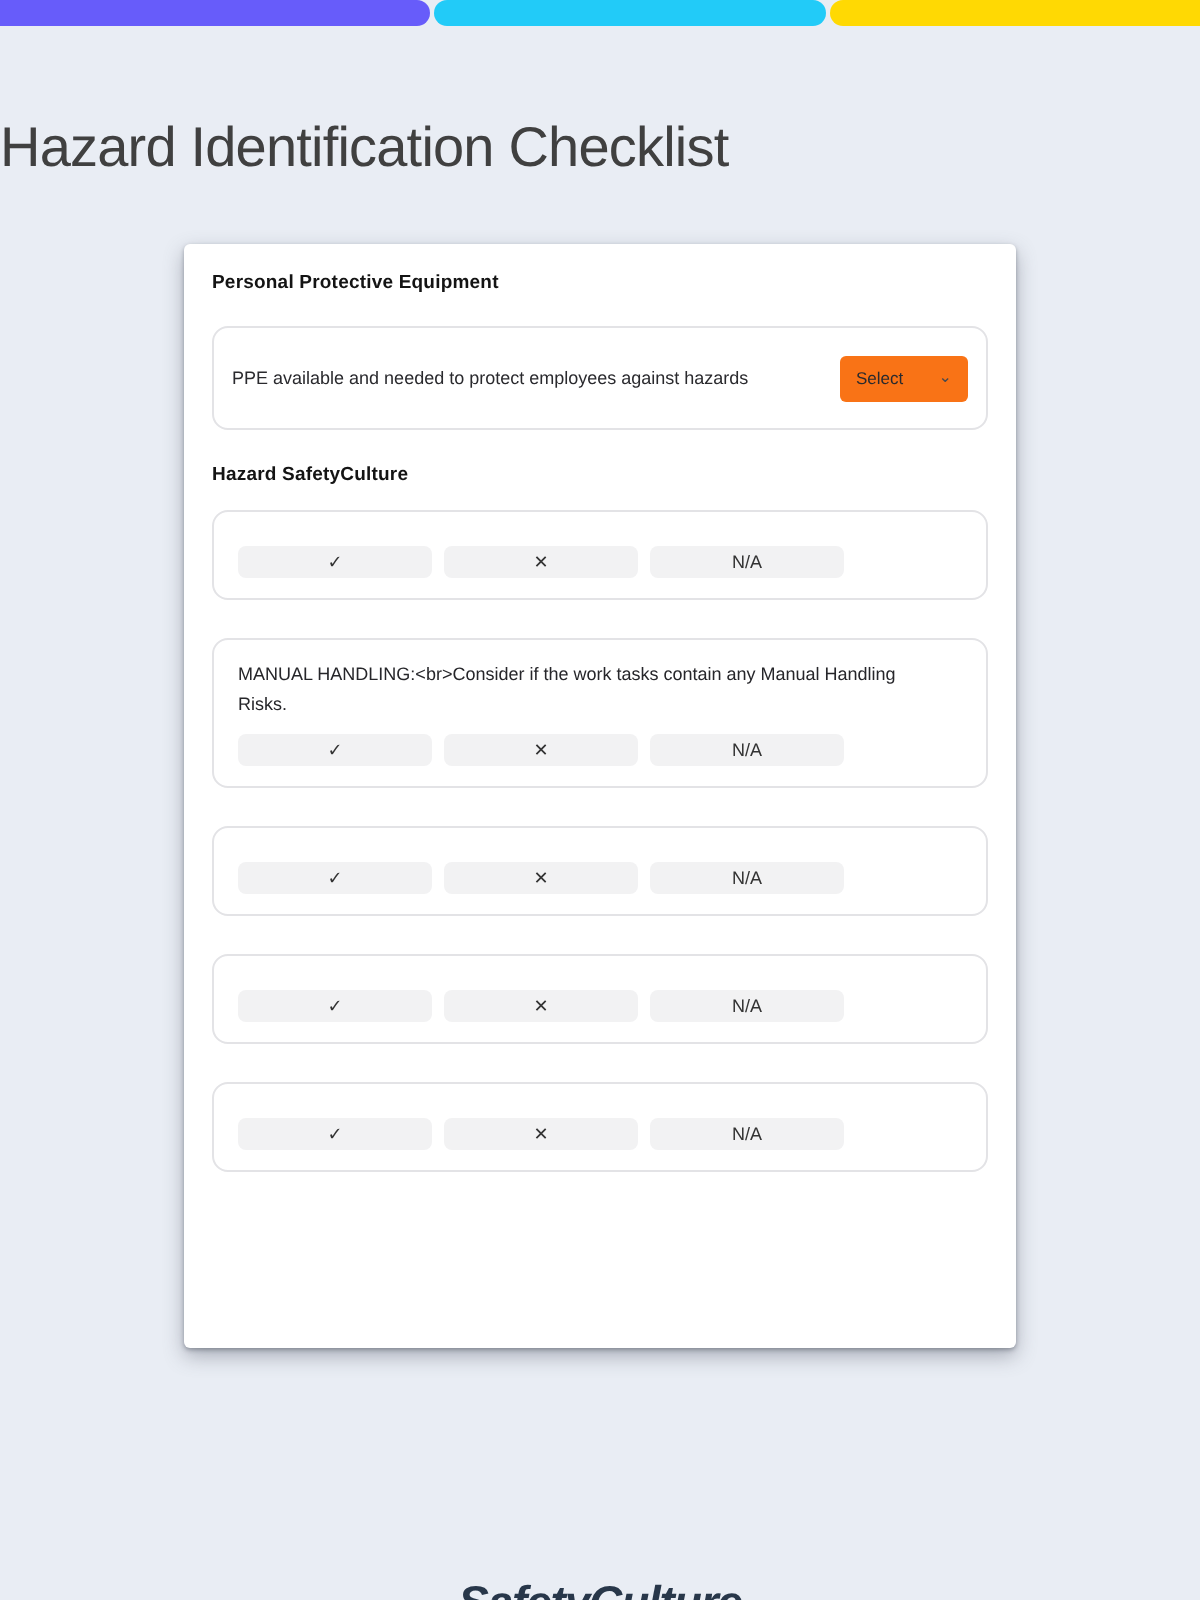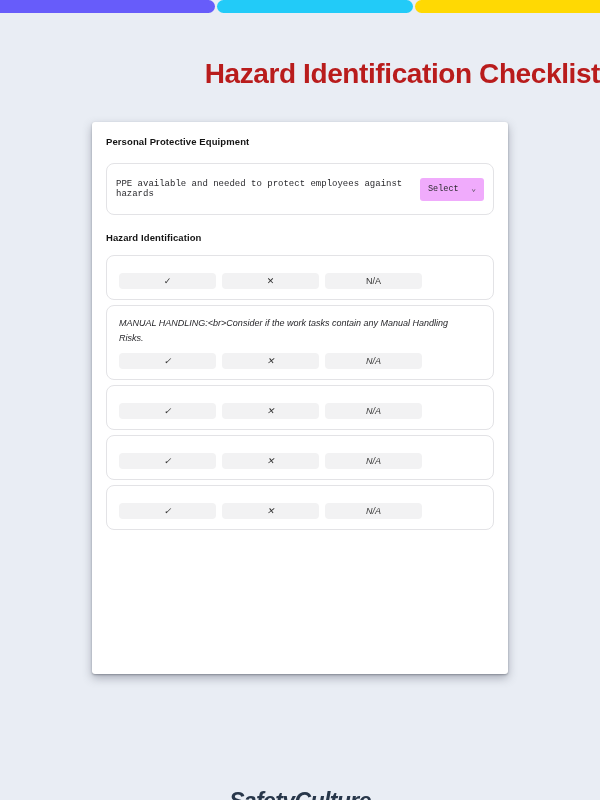--- a/index.html
+++ b/index.html
@@ -10,56 +10,56 @@
     -webkit-font-smoothing:antialiased;
   }
   
   .topbar-seg{position:absolute;top:0;height:13px;}
   .seg-purple{left:0;width:215px;background:#675CFA;border-radius:0 7px 7px 0;}
   .seg-cyan{left:217px;width:196px;background:#22CBF8;border-radius:7px;}
   .seg-yellow{left:415px;width:185px;background:#FFD903;border-radius:7px 0 0 7px;}
 
   h1.page-title{
     position:absolute;top:57px;left:0;width:600px;margin:0;
-    text-align:right;font-size:28px;line-height:34px;font-weight:bold;
-    letter-spacing:-0.4px;color:#b91c1c;
+    text-align:left;font-size:28px;line-height:34px;font-weight:normal;
+    letter-spacing:-0.4px;color:#404040;
   }
 
   .card{
     position:absolute;left:92px;top:122px;width:416px;height:552px;
     box-sizing:border-box;padding:14px;
     background:#FFFFFF;border-radius:3px;
     box-shadow:0 1px 2px rgba(40,45,60,0.35), 0 4px 10px rgba(90,95,110,0.45);
   }
   .section-heading{
     font-size:9.5px;font-weight:bold;color:#141414;letter-spacing:0.1px;
   }
   .qbox{
     border:1px solid #E3E3E6;border-radius:8px;background:#fff;box-sizing:border-box;
   }
   .select-row{
     margin-top:16px;height:52px;display:flex;align-items:center;
-    justify-content:space-between;padding:0 9px;font-family:Liberation Mono, monospace;
+    justify-content:space-between;padding:0 9px;
   }
   .q-label{font-size:9px;color:#2A2A2E;}
   .select{
-    background:#f0abfc;border-radius:3px;width:64px;height:23px;flex:none;
+    background:#f97316;border-radius:3px;width:64px;height:23px;flex:none;
     display:flex;align-items:center;justify-content:space-between;
     padding:0 8px;box-sizing:border-box;cursor:pointer;
   }
   .select-label{font-size:8.5px;color:#2A2A2E;}
   .select-chevron{font-size:8px;color:#4A4A4E;line-height:1;}
   .text-question{margin-top:7px;padding:11px 10px 12px;}
   .textbar{
     margin-top:7px;height:20px;background:#F5F5F6;border-radius:2px;width:100%;
   }
   .heading-2{margin-top:17px;}
   .items{margin-top:12px;}
   .item{padding:10px 12px;}
-  .item + .item{margin-top:5px;font-style:italic;}
+  .item + .item{margin-top:19px;}
   .question{
     font-size:9px;line-height:15px;color:#26262A;max-width:336px;min-height:30px;
   }
   .opts{display:flex;gap:6px;margin-top:7px;}
   .opt{
     width:97px;height:16px;flex:none;background:#F2F2F3;border-radius:4px;
     font-size:9px;line-height:16px;text-align:center;color:#333;cursor:pointer;
   }
   .footer{
     position:absolute;top:788px;left:0;width:600px;
@@ -93,21 +93,21 @@
 
   <div class="qbox select-row">
     <span class="q-label">PPE available and needed to protect employees against hazards</span>
     <div class="select">
       <span class="select-label">Select</span>
       <span class="select-chevron">⌄</span>
     </div>
   </div>
 
 
-  <div class="section-heading heading-2">Hazard Identification</div>
+  <div class="section-heading heading-2">Hazard SafetyCulture</div>
 
   <div class="items">
 
     <div class="qbox item">
       <div class="opts">
         <div class="opt">✓</div>
         <div class="opt">✕</div>
         <div class="opt">N/A</div>
       </div>
     </div>

